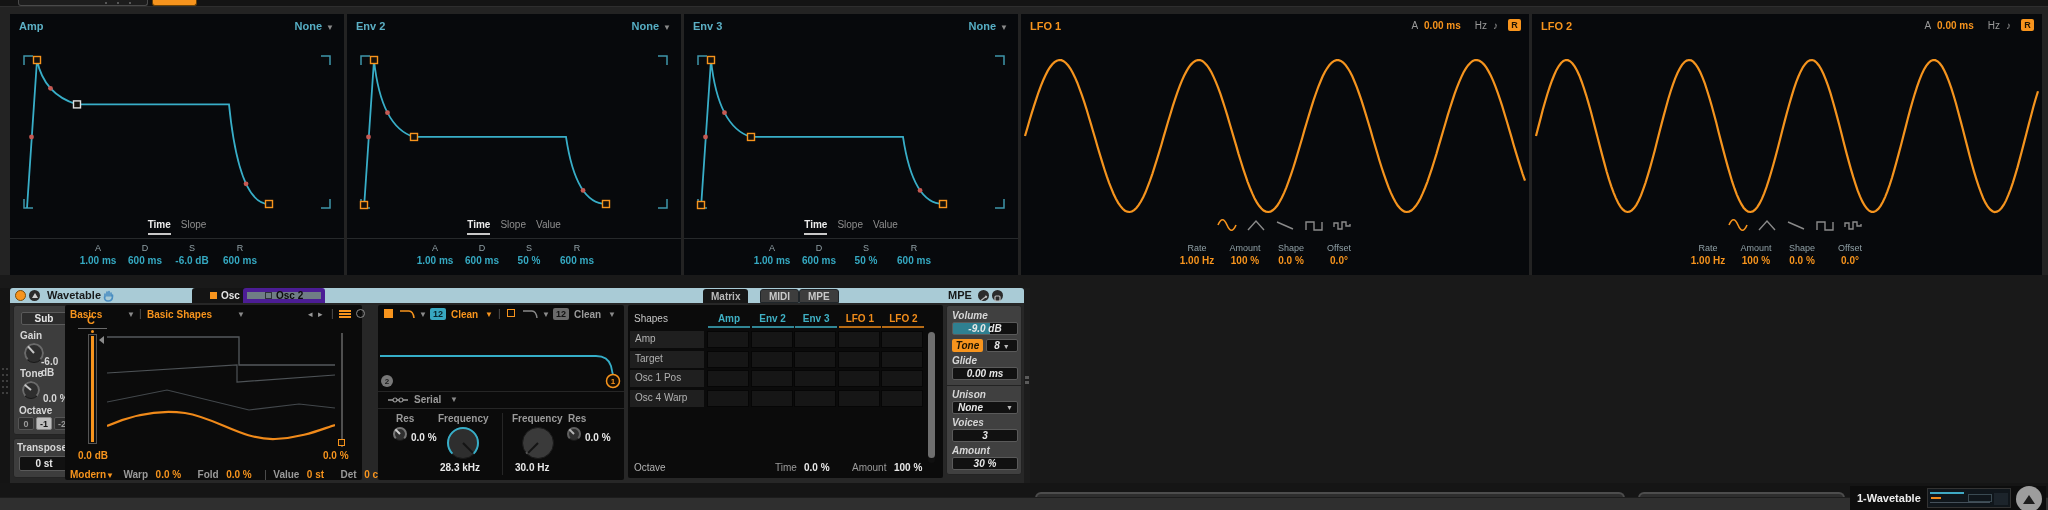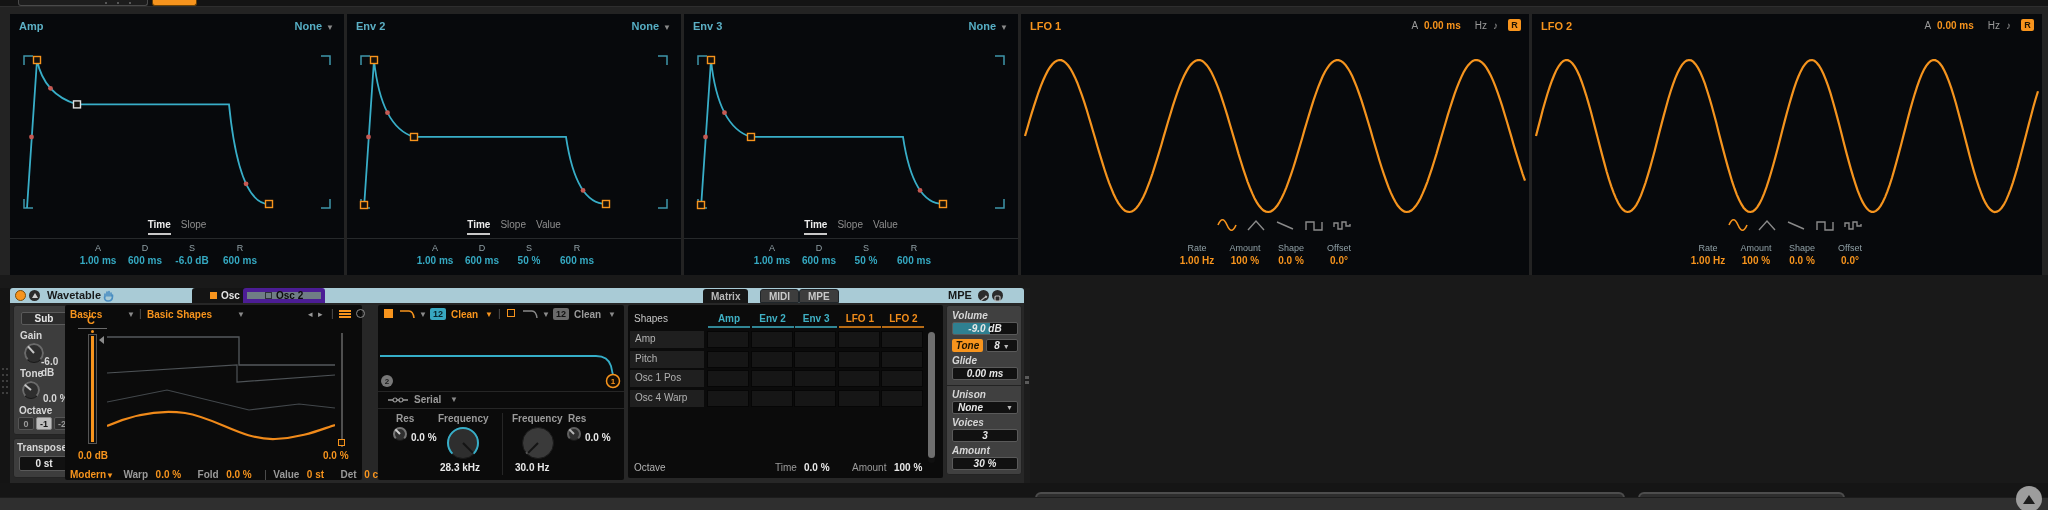--- a/index.html
+++ b/index.html
@@ -482,21 +482,21 @@
           <span class="mx-colhdr" style="left: 209.8px; top: 8px; color: rgb(240, 140, 26);">LFO 1</span>
           <div class="mx-underline" style="left: 210.8px; top: 21px; background: rgb(240, 140, 26); opacity: 0.75;"></div>
           <span class="mx-colhdr" style="left: 253.4px; top: 8px; color: rgb(240, 140, 26);">LFO 2</span>
           <div class="mx-underline" style="left: 254.4px; top: 21px; background: rgb(240, 140, 26); opacity: 0.75;"></div>
           <div class="mx-rowlabel" style="left: 2px; top: 26px; width: 74px; height: 17px;">Amp</div>
           <div class="mx-cell" style="left: 79px; top: 26px; width: 42px; height: 17px;"></div>
           <div class="mx-cell" style="left: 122.6px; top: 26px; width: 42px; height: 17px;"></div>
           <div class="mx-cell" style="left: 166.2px; top: 26px; width: 42px; height: 17px;"></div>
           <div class="mx-cell" style="left: 209.8px; top: 26px; width: 42px; height: 17px;"></div>
           <div class="mx-cell" style="left: 253.4px; top: 26px; width: 42px; height: 17px;"></div>
-          <div class="mx-rowlabel" style="left: 2px; top: 45.5px; width: 74px; height: 17px;">Pitch</div>
+          <div class="mx-rowlabel" style="left: 2px; top: 45.5px; width: 74px; height: 17px;">Target</div>
           <div class="mx-cell" style="left: 79px; top: 45.5px; width: 42px; height: 17px;"></div>
           <div class="mx-cell" style="left: 122.6px; top: 45.5px; width: 42px; height: 17px;"></div>
           <div class="mx-cell" style="left: 166.2px; top: 45.5px; width: 42px; height: 17px;"></div>
           <div class="mx-cell" style="left: 209.8px; top: 45.5px; width: 42px; height: 17px;"></div>
           <div class="mx-cell" style="left: 253.4px; top: 45.5px; width: 42px; height: 17px;"></div>
           <div class="mx-rowlabel" style="left: 2px; top: 65px; width: 74px; height: 17px;">Osc 1 Pos</div>
           <div class="mx-cell" style="left: 79px; top: 65px; width: 42px; height: 17px;"></div>
           <div class="mx-cell" style="left: 122.6px; top: 65px; width: 42px; height: 17px;"></div>
           <div class="mx-cell" style="left: 166.2px; top: 65px; width: 42px; height: 17px;"></div>
           <div class="mx-cell" style="left: 209.8px; top: 65px; width: 42px; height: 17px;"></div>
@@ -531,17 +531,27 @@
       <div class="split-bar" style="top:93px;"></div>
     </div>
 
   </div>
 
   <div id="bottom-gap" class="abs">
     <div class="slot-box" style="left:1035px;width:590px;"></div>
     <div class="slot-box" style="left:1638px;width:207px;"></div>
   </div>
   <div id="status-bar" class="abs"></div>
+  <div id="preset-card">
+    <span class="pname">1-Wavetable</span>
+    <div id="thumb">
+      <div style="position:absolute;left:2px;top:3px;width:34px;height:1.5px;background:#3fa9c4;"></div>
+      <div style="position:absolute;left:40px;top:5px;width:24px;height:8px;border:1px solid #3a4a52;"></div>
+      <div style="position:absolute;left:3px;top:8px;width:10px;height:2px;background:#f08a1a;"></div>
+      <div style="position:absolute;left:2px;top:13px;width:60px;height:1px;background:#44505a;"></div>
+      <div style="position:absolute;left:66px;top:4px;width:14px;height:12px;background:#1c242b;"></div>
+    </div>
+  </div>
   <div id="corner-circle">
       <div class="tri"></div>
     </div>
 
 </div>
 
 </body></html>

